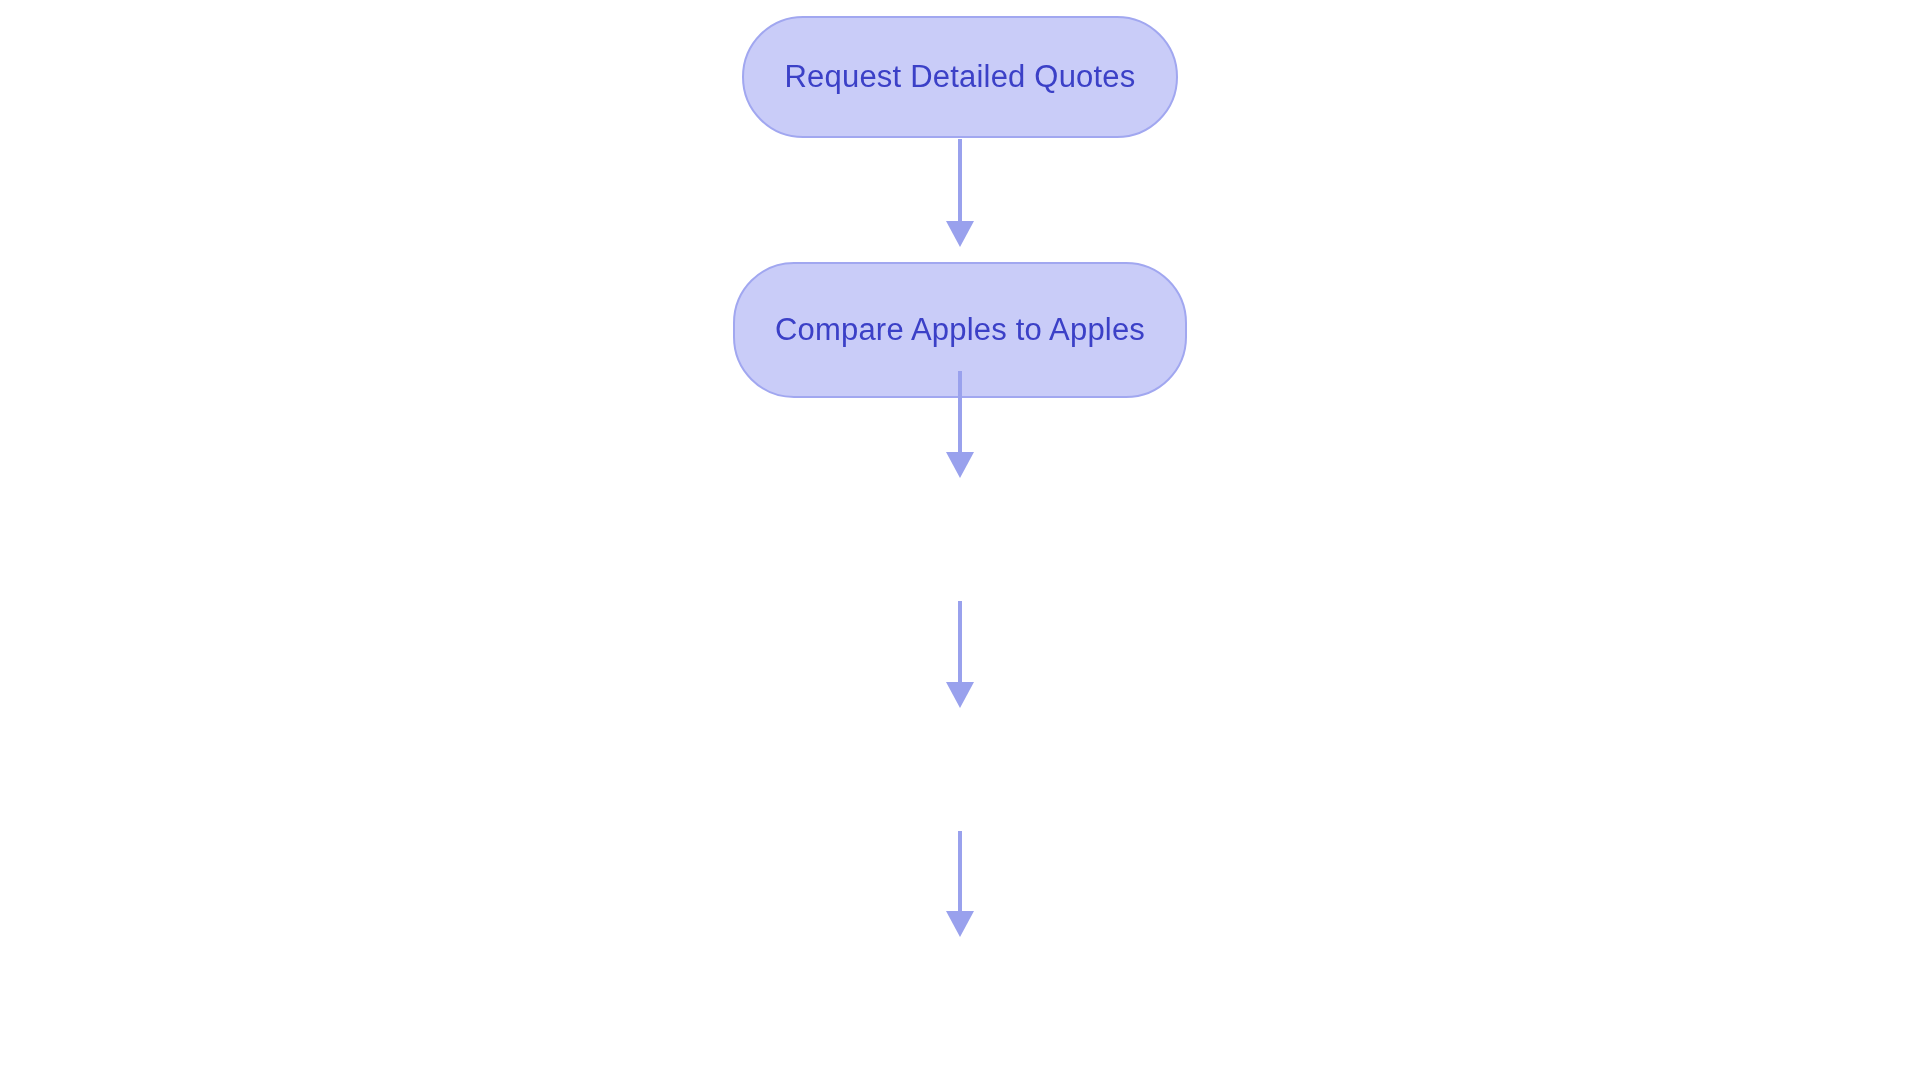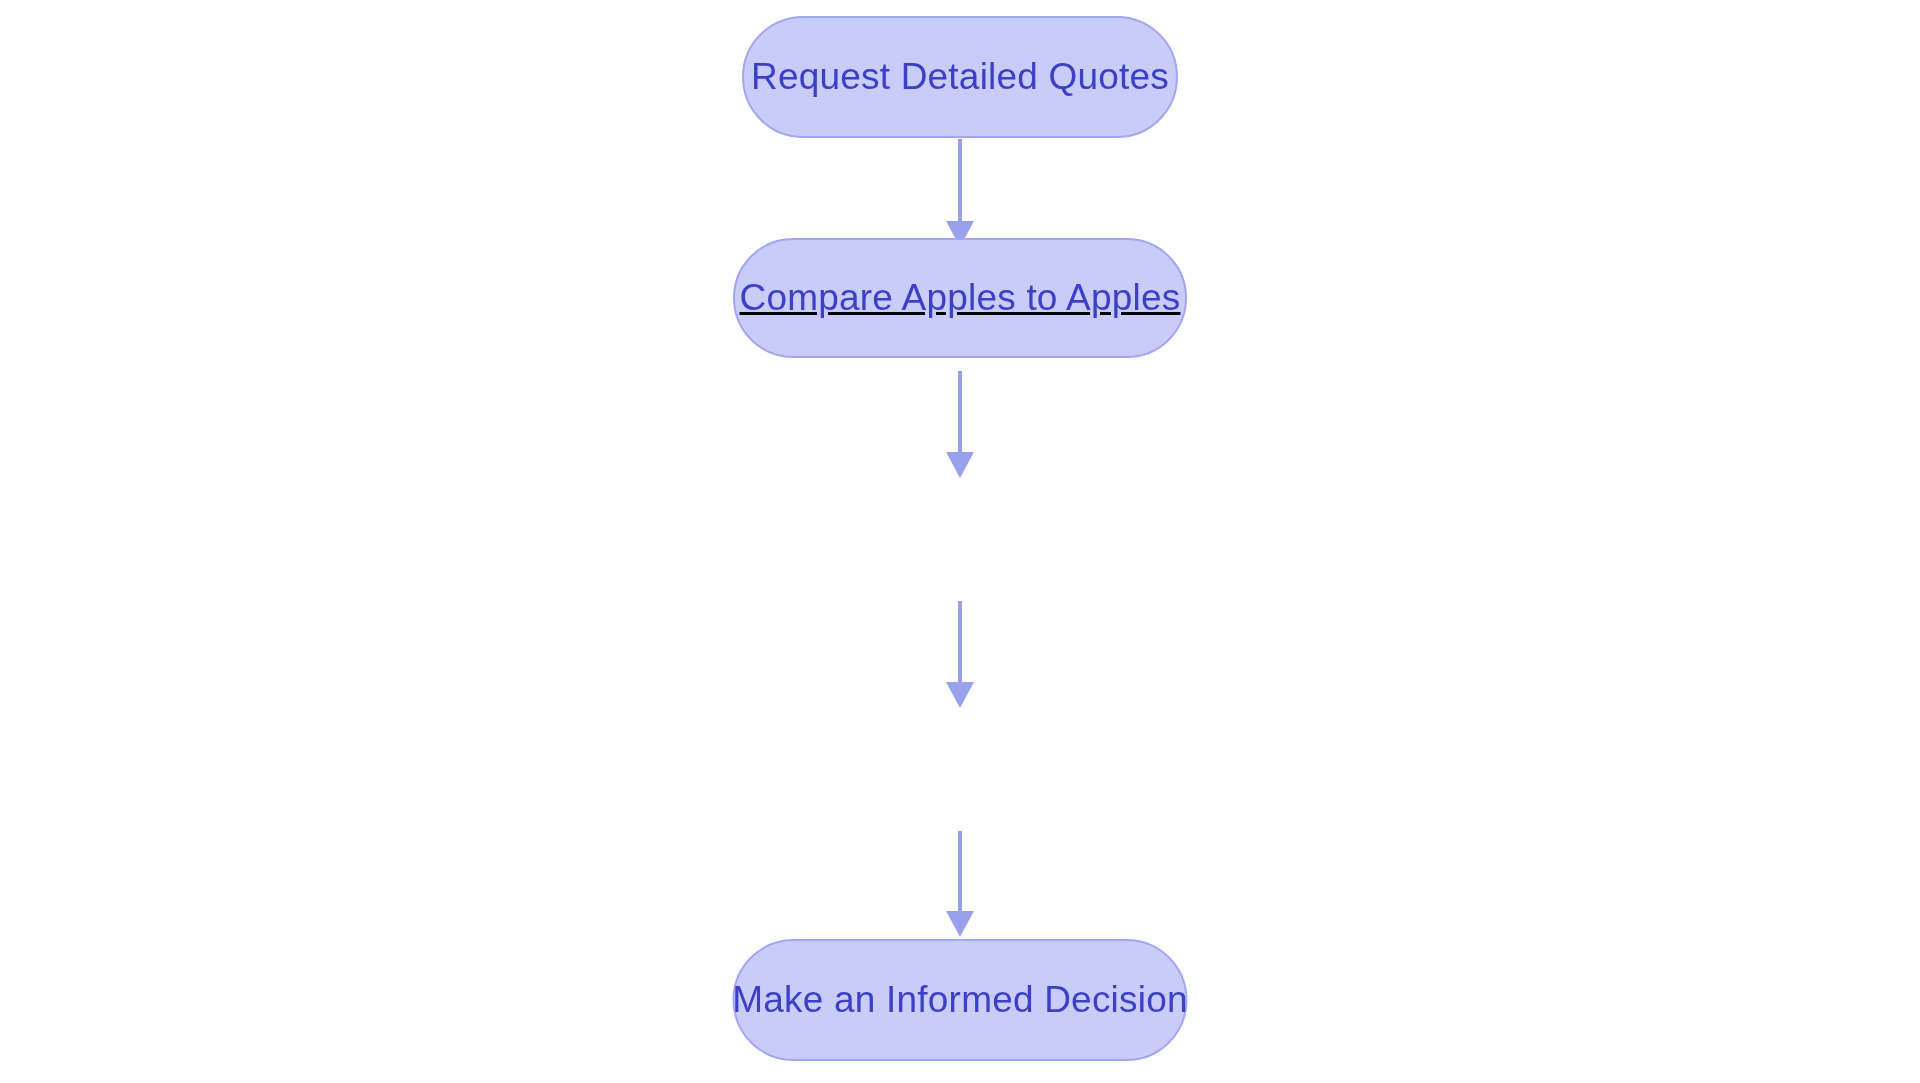--- a/index.html
+++ b/index.html
@@ -29,27 +29,27 @@
     height: 122px;
     background: var(--node-fill);
     border: 2px solid var(--node-border);
     border-radius: 61px;
     display: flex;
     align-items: center;
     justify-content: center;
   }
   .node-label {
     color: var(--node-text);
-    font-size: 37px;
+    font-size: 31px;
     font-weight: 500;
     letter-spacing: 0.2px;
     white-space: nowrap;
   }
   .node-1 { top: 16px;  width: 436px; }
-  .node-2 { top: 238px; width: 454px; height: 120px; text-decoration: underline; }
+  .node-2 { top: 262px; width: 454px; height: 136px; }
   .node-3 { top: 480px; width: 386px; height: 120px; }
   .node-4 { top: 710px; width: 435px; height: 120px; }
   .node-5 { top: 939px; width: 455px; }
   .arrow {
     position: absolute;
     left: 50%;
     transform: translateX(-50%);
     width: 28px;
     display: flex;
     flex-direction: column;
@@ -100,17 +100,14 @@
     <div class="arrow-shaft"></div>
     <div class="arrow-head"></div>
   </div>
 
 
   <div class="arrow arrow-4">
     <div class="arrow-shaft"></div>
     <div class="arrow-head"></div>
   </div>
 
-  <div class="node node-5">
-    <span class="node-label">Make an Informed Decision</span>
-  </div>
 
 </div>
 
 </body></html>

